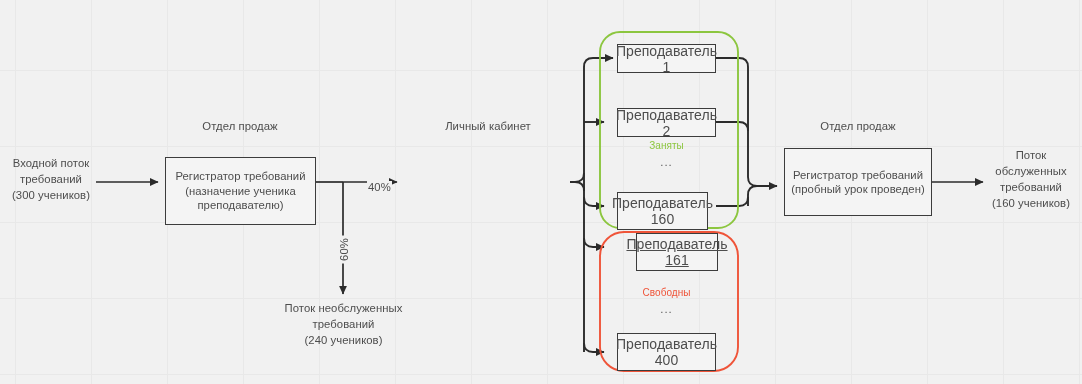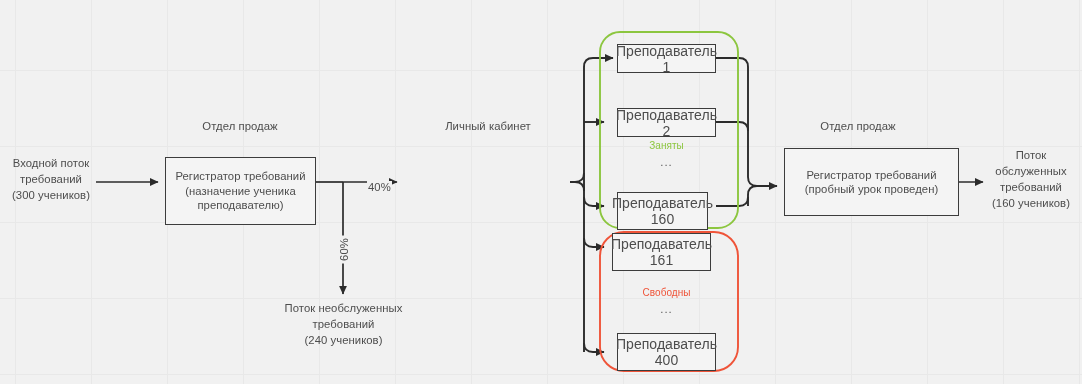--- a/index.html
+++ b/index.html
@@ -186,37 +186,37 @@
 
   <div class="group-label" style="left:617px; top:139px; width:99px; color:#8cc63f;">Заняты</div>
 
   <div class="ellipsis" style="left:617px; top:156px; width:99px;">...</div>
 
   <div class="node teacher" style="left:617px; top:192px; width:91px; height:38px;">
     <span>Преподаватель
 160</span>
   </div>
 
-  <div class="node teacher" style="left:612px; top:233px; width:99px; height:38px;">
+  <div class="node teacher" style="left:636px; top:233px; width:82px; height:38px;text-decoration:underline;">
     <span>Преподаватель
 161</span>
   </div>
 
   <div class="group-label" style="left:617px; top:286px; width:99px; color:#ef5439;">Свободны</div>
 
   <div class="ellipsis" style="left:617px; top:303px; width:99px;">...</div>
 
   <div class="node teacher" style="left:617px; top:333px; width:99px; height:38px;">
     <span>Преподаватель
 400</span>
   </div>
 
   <div class="caption" style="left:784px; top:119px; width:148px;">Отдел продаж</div>
 
-  <div class="node" style="left:784px; top:148px; width:175px; height:68px;">
+  <div class="node" style="left:784px; top:148px; width:148px; height:68px;">
     <span>Регистратор требований
 (пробный урок проведен)</span>
   </div>
 
   <div class="freetext" style="left:982px; top:147px; width:98px;">Поток
 обслуженных
 требований
 (160 учеников)</div>
 
 </div>

